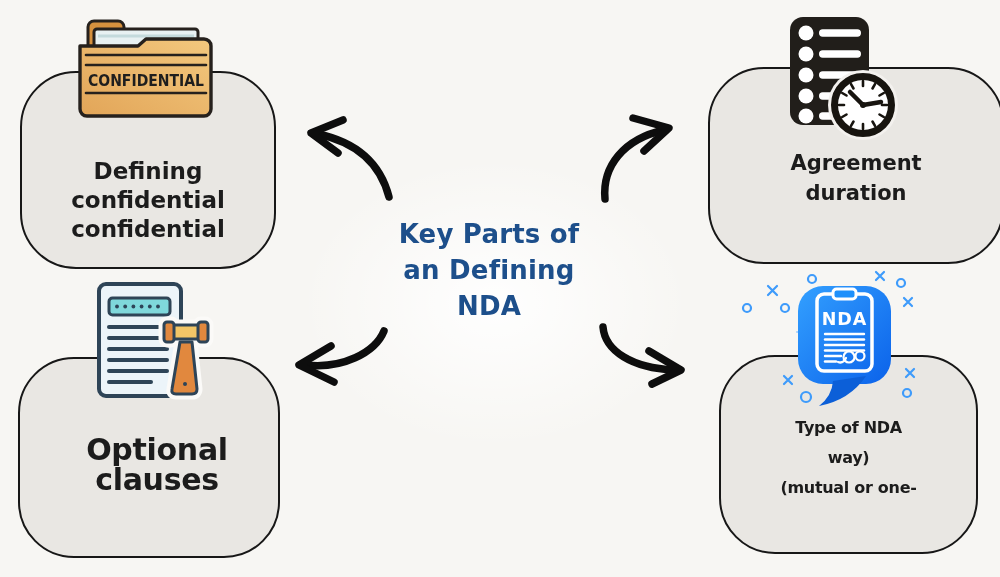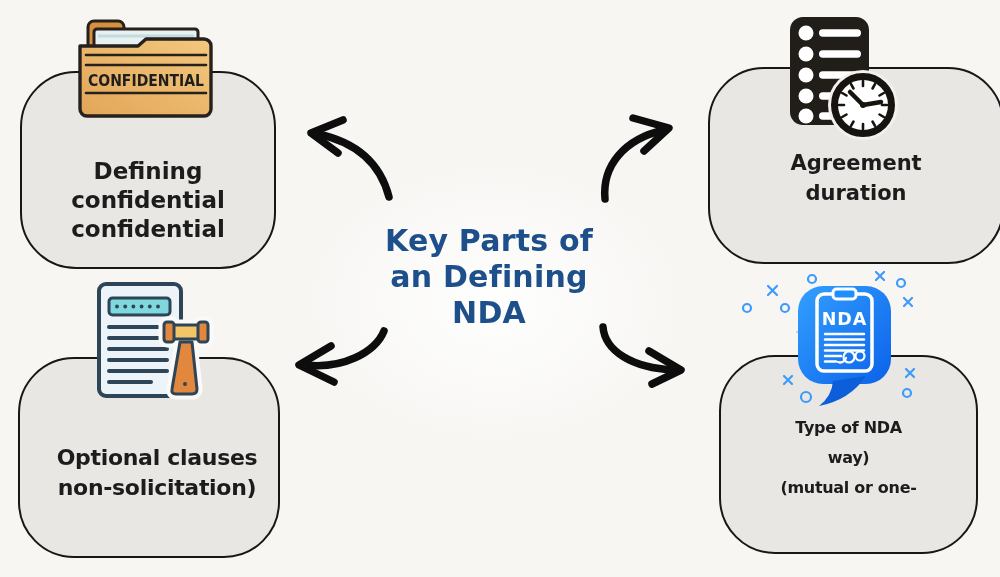--- a/index.html
+++ b/index.html
@@ -21,31 +21,31 @@
   .box-tl{left:20px;top:71px;width:256px;height:198px;}
   .box-tr{left:708px;top:67px;width:296px;height:197px;}
   .box-bl{left:18px;top:357px;width:262px;height:201px;}
   .box-br{left:719px;top:355px;width:259px;height:199px;}
   .node-label{
     position:absolute;left:0;right:0;text-align:center;
     font-weight:700;color:#1c1c1c;
   }
   .label-tl{top:72px;font-size:23px;line-height:29px;margin-top:12px;}
   .label-tr{top:79px;font-size:21px;line-height:30px;}
-  .label-bl{top:84px;font-size:22px;line-height:30px;letter-spacing:-0.3px;padding-left:16px;}
+  .label-bl{top:76px;font-size:30px;line-height:30px;letter-spacing:-0.3px;padding-left:16px;}
   .label-br{top:56px;font-size:16px;line-height:30px;letter-spacing:-0.3px;}
   .icon{position:absolute;pointer-events:none;}
   .icon-folder{left:76px;top:14px;}
   .icon-checklist{left:786px;top:14px;}
   .icon-gavel{left:94px;top:280px;}
   .icon-nda{left:738px;top:269px;}
   .title{
-    position:absolute;left:339px;top:223px;width:300px;
+    position:absolute;left:339px;top:216px;width:300px;
     text-align:center;color:#1d4f8b;
-    font-size:30px;line-height:36px;font-weight:800;
+    font-size:26px;line-height:36px;font-weight:800;
     letter-spacing:0.2px;
   }
   .arrows{position:absolute;left:0;top:0;pointer-events:none;}
 </style>
 </head>
 <body>
 
 <div class="stage">
 
   <div class="glow"></div>
@@ -88,21 +88,20 @@
   <div class="node-box box-tr">
     <div class="node-label label-tr">
       <div>Agreement</div>
       <div>duration</div>
     </div>
   </div>
 
   <div class="node-box box-bl">
     <div class="node-label label-bl">
       <div>Optional clauses</div>
-      <div>non-solicitation)</div>
     </div>
   </div>
 
   <div class="node-box box-br">
     <div class="node-label label-br">
       <div>Type of NDA</div>
       <div>way)</div>
       <div>(mutual or one-</div>
     </div>
   </div>

